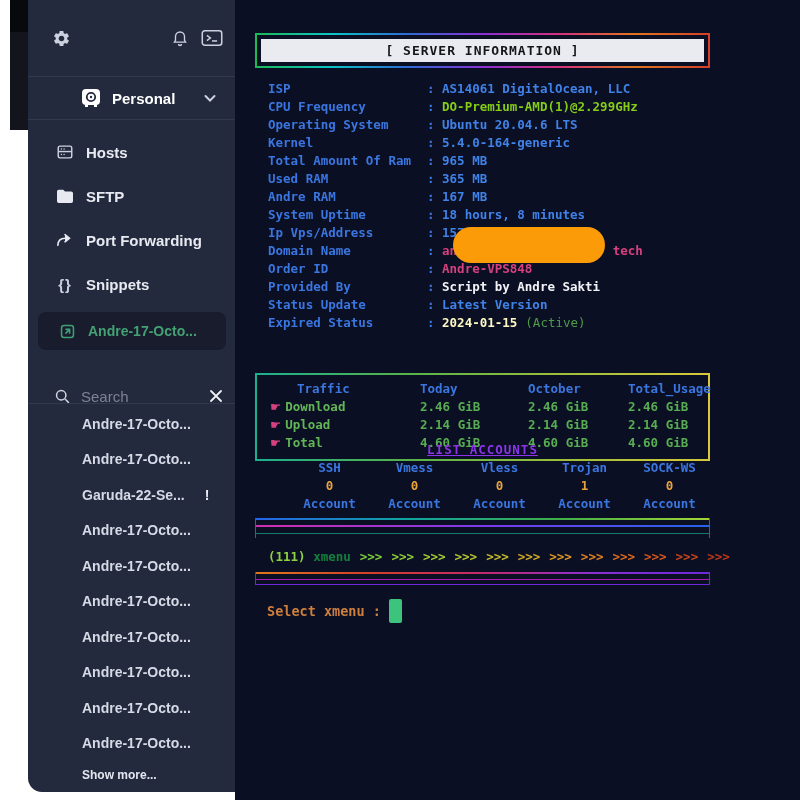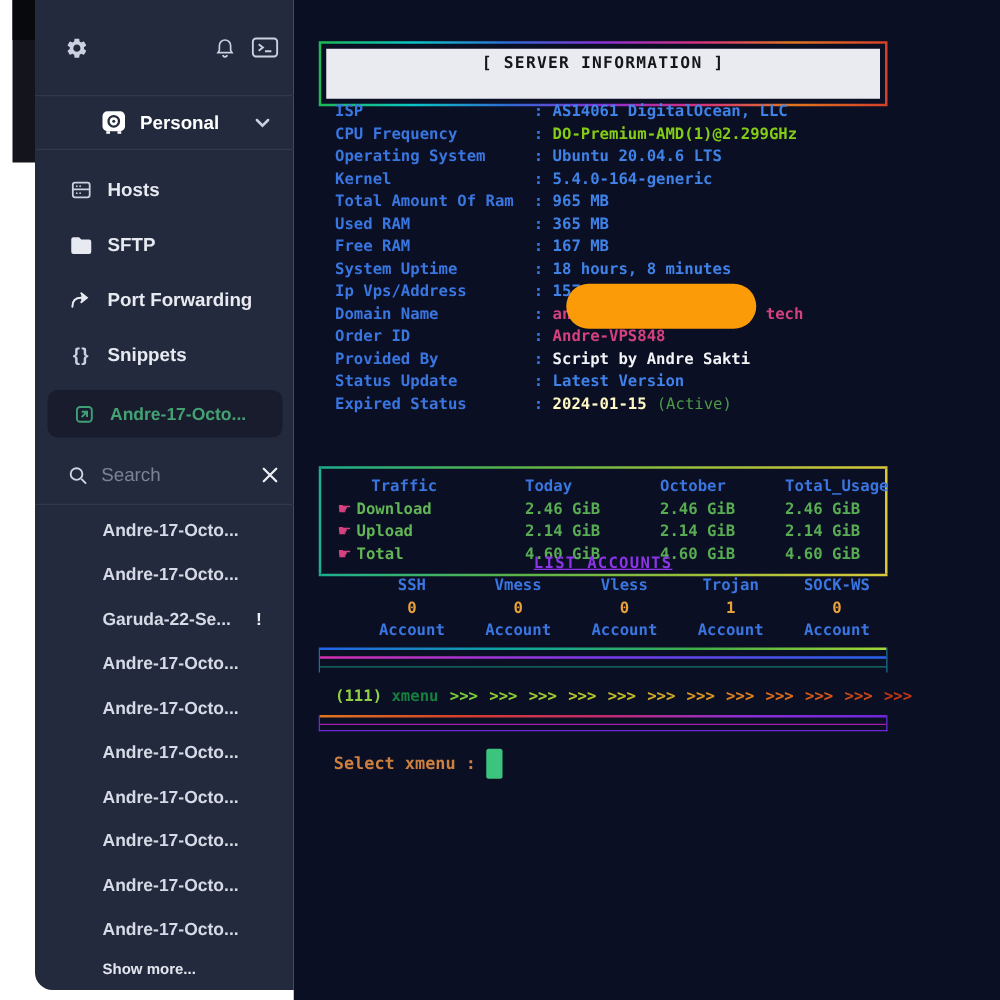--- a/index.html
+++ b/index.html
@@ -32,21 +32,21 @@
   .nav-item .icn{margin-left:26px;}
   .nav-item .lbl{margin-left:10px;font-size:15px;font-weight:600;color:#e8eaf2;}
   #nav-hosts{top:130px;} #nav-sftp{top:174px;align-items:center;} #nav-portfwd{top:218px;} #nav-snippets{top:262px;}
   .braces{font-size:15px;font-weight:bold;color:#ccd1df;letter-spacing:1px;}
 
   #active-session{top:312px;left:10px;width:188px;height:38px;position:absolute;display:flex;
     align-items:center;background:#181c2c;border-radius:8px;cursor:pointer;}
   #active-session .icn{margin-left:18px;color:#3fa076;}
   #active-session .lbl{margin-left:10px;font-size:14px;font-weight:600;color:#44a173;}
 
-  #search-row{top:358px;height:44px;}
+  #search-row{top:374px;height:44px;}
   #search-row .icn{margin-left:26px;}
   #search-input{margin-left:8px;border:none;outline:none;background:transparent;color:#aab0c2;
     font-size:15px;width:100px;font-family:"Liberation Sans",sans-serif;}
   #search-input::placeholder{color:#7d8294;}
   #search-clear{margin-left:auto;margin-right:18px;cursor:pointer;}
 
   #host-list{position:absolute;top:406px;left:0;width:207px;}
   .list-item{height:35.5px;display:flex;align-items:center;padding-left:54px;cursor:pointer;}
   .list-item .lbl{font-size:14px;font-weight:600;color:#d6dae6;}
   .list-item .warn{margin-left:20px;font-size:14px;font-weight:bold;color:#eef0f6;}
@@ -54,21 +54,21 @@
 
   
   #terminal{left:235px;top:0;width:565px;height:800px;background:#0b0f24;
     font-family:"DejaVu Sans Mono", monospace;font-size:12.5px;font-weight:bold;color:#3a76e0;}
   #tcontent{position:absolute;left:20px;top:0;width:455px;}
 
   #server-info-box{position:absolute;top:33px;left:0;width:455px;
     background:linear-gradient(90deg,#1db954,#0bc5c5,#2e6bd4,#8b2fd4,#d4307e,#e0761f,#d43f2a);
     padding:2px;box-sizing:border-box;}
   #server-info-gap{background:#0b0f24;padding:4px;}
-  #server-info-bar{background:#e9ebf0;color:#15161a;text-align:center;height:40px;line-height:24px;
+  #server-info-bar{background:#e9ebf0;color:#15161a;text-align:center;height:23px;line-height:24px;
     font-size:13px;letter-spacing:1px;}
 
   #info-lines{position:absolute;top:80px;left:13px;width:442px;}
   .irow{height:18px;line-height:18px;white-space:pre;}
   .ilabel{display:inline-block;width:159px;color:#3a76e0;}
   .icolon{color:#3a76e0;}
   .v-blue{color:#3f82e8;}
   .v-green{color:#84cc16;font-weight:bold;}
   .v-pink{color:#d4417e;}
   .v-white{color:#f2f3f6;}
@@ -280,21 +280,21 @@
         </div>
     </div>
 
     <div id="info-lines">
       <div class="irow"><span class="ilabel">ISP</span><span class="icolon">:</span> <span class="v-blue">AS14061 DigitalOcean, LLC</span></div>
       <div class="irow"><span class="ilabel">CPU Frequency</span><span class="icolon">:</span> <span class="v-green">DO-Premium-AMD(1)@2.299GHz</span></div>
       <div class="irow"><span class="ilabel">Operating System</span><span class="icolon">:</span> <span class="v-blue">Ubuntu 20.04.6 LTS</span></div>
       <div class="irow"><span class="ilabel">Kernel</span><span class="icolon">:</span> <span class="v-blue">5.4.0-164-generic</span></div>
       <div class="irow"><span class="ilabel">Total Amount Of Ram</span><span class="icolon">:</span> <span class="v-blue">965 MB</span></div>
       <div class="irow"><span class="ilabel">Used RAM</span><span class="icolon">:</span> <span class="v-blue">365 MB</span></div>
-      <div class="irow"><span class="ilabel">Free RAM</span><span class="icolon">:</span> <span class="v-blue">167 MB</span></div>
+      <div class="irow"><span class="ilabel">Andre RAM</span><span class="icolon">:</span> <span class="v-blue">167 MB</span></div>
       <div class="irow"><span class="ilabel">System Uptime</span><span class="icolon">:</span> <span class="v-blue">18 hours, 8 minutes</span></div>
       <div class="irow"><span class="ilabel">Ip Vps/Address</span><span class="icolon">:</span> <span class="v-blue">157</span></div>
       <div class="irow"><span class="ilabel">Domain Name</span><span class="icolon">:</span> <span class="v-pink">and</span><span class="redact-gap"></span><span class="v-pink">tech</span></div>
       <div class="irow"><span class="ilabel">Order ID</span><span class="icolon">:</span> <span class="v-pink">Andre-VPS848</span></div>
       <div class="irow"><span class="ilabel">Provided By</span><span class="icolon">:</span> <span class="v-white">Script by Andre Sakti</span></div>
       <div class="irow"><span class="ilabel">Status Update</span><span class="icolon">:</span> <span class="v-blue">Latest Version</span></div>
       <div class="irow"><span class="ilabel">Expired Status</span><span class="icolon">:</span> <span class="v-date">2024-01-15</span><span class="v-active">(Active)</span></div>
     </div>
 
     <div id="traffic-box">

